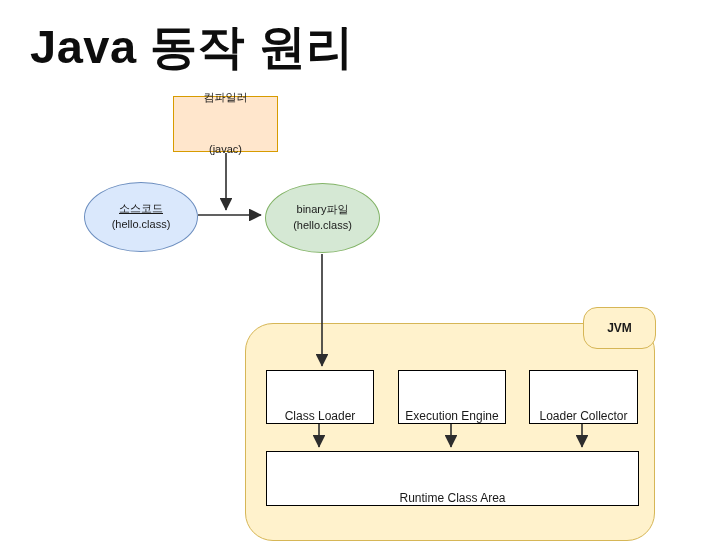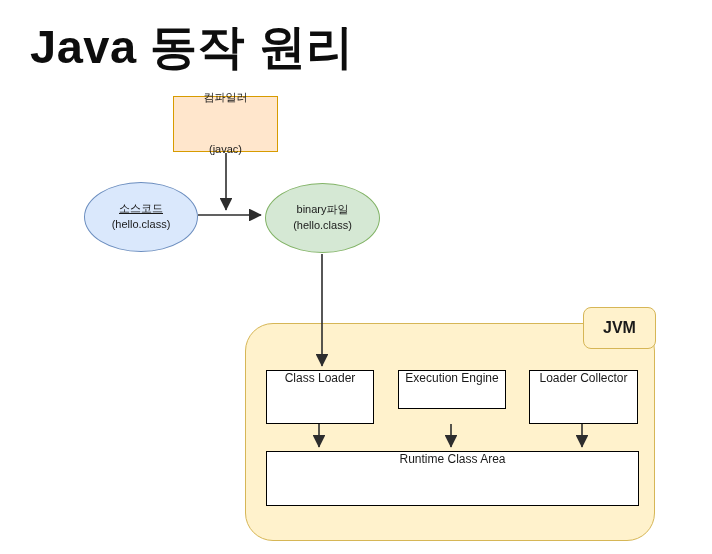--- a/index.html
+++ b/index.html
@@ -75,45 +75,45 @@
     border-radius: 28px;
     z-index: 1;
   }
 
   .jvm-tab {
     position: absolute;
     left: 583px; top: 307px;
     width: 73px; height: 42px;
     background: #fff2cc;
     border: 1px solid #d6b656;
-    border-radius: 8px;
+    border-radius: 14px;
     display: flex;
     align-items: center;
     justify-content: center;
-    font-size: 16px;
+    font-size: 12px;
     font-weight: 700;
     color: #1a1a1a;
     z-index: 2;
   }
 
   .inner-box {
     position: absolute;
     background: #ffffff;
     border: 1px solid #000000;
     display: flex;
-    align-items: flex-start;
+    align-items: flex-end;
     justify-content: center;
     text-align: center;
     font-size: 12px;
     color: #1a1a1a;
     z-index: 2;
   }
 
   .class-loader      { left: 20px;  top: 46px;  width: 108px; height: 54px; }
-  .execution-engine  { left: 152px; top: 46px;  width: 108px; height: 39px; }
+  .execution-engine  { left: 152px; top: 46px;  width: 108px; height: 54px; }
   .garbage-collector { left: 283px; top: 46px;  width: 109px; height: 54px; }
   .runtime-data-area { left: 20px;  top: 127px; width: 373px; height: 55px; }
 
   .arrow-layer {
     position: absolute;
     left: 0; top: 0;
     width: 712px; height: 554px;
     z-index: 3;
     pointer-events: none;
   }

